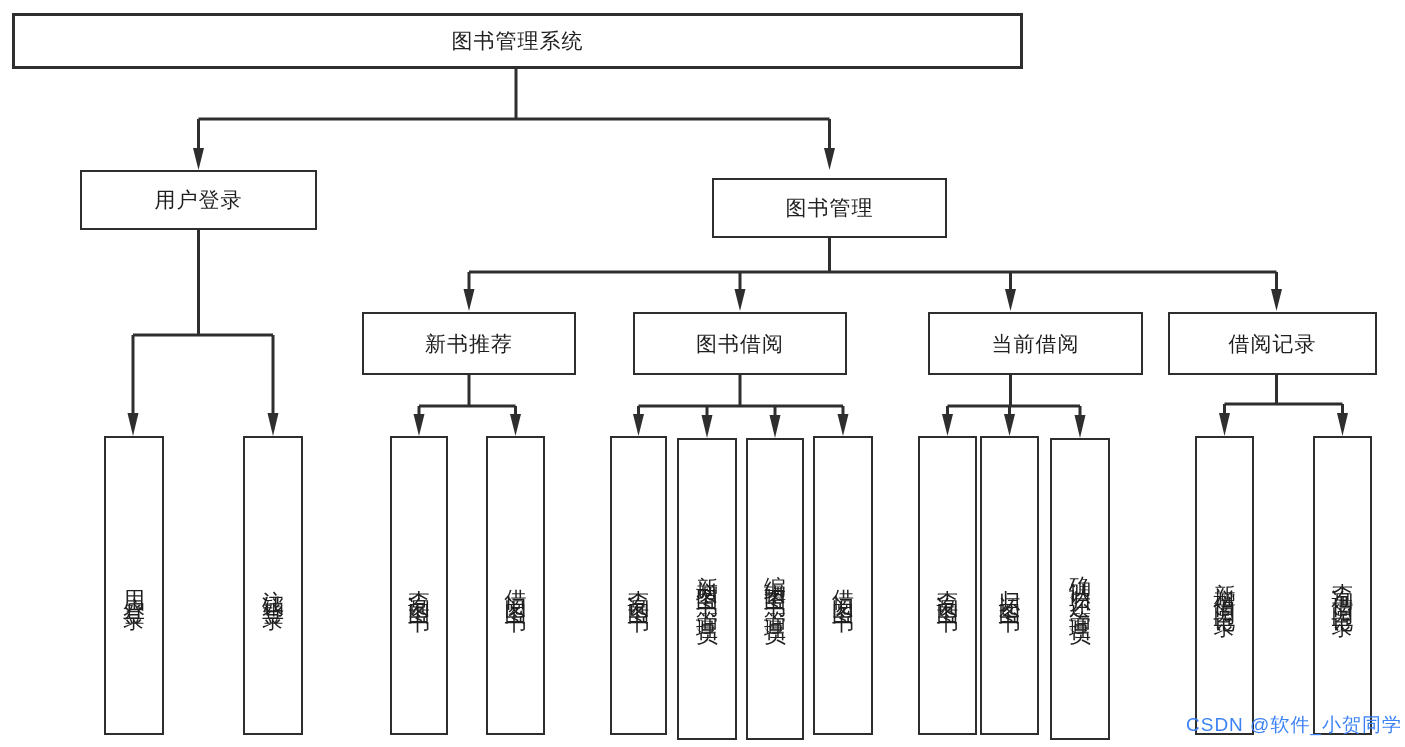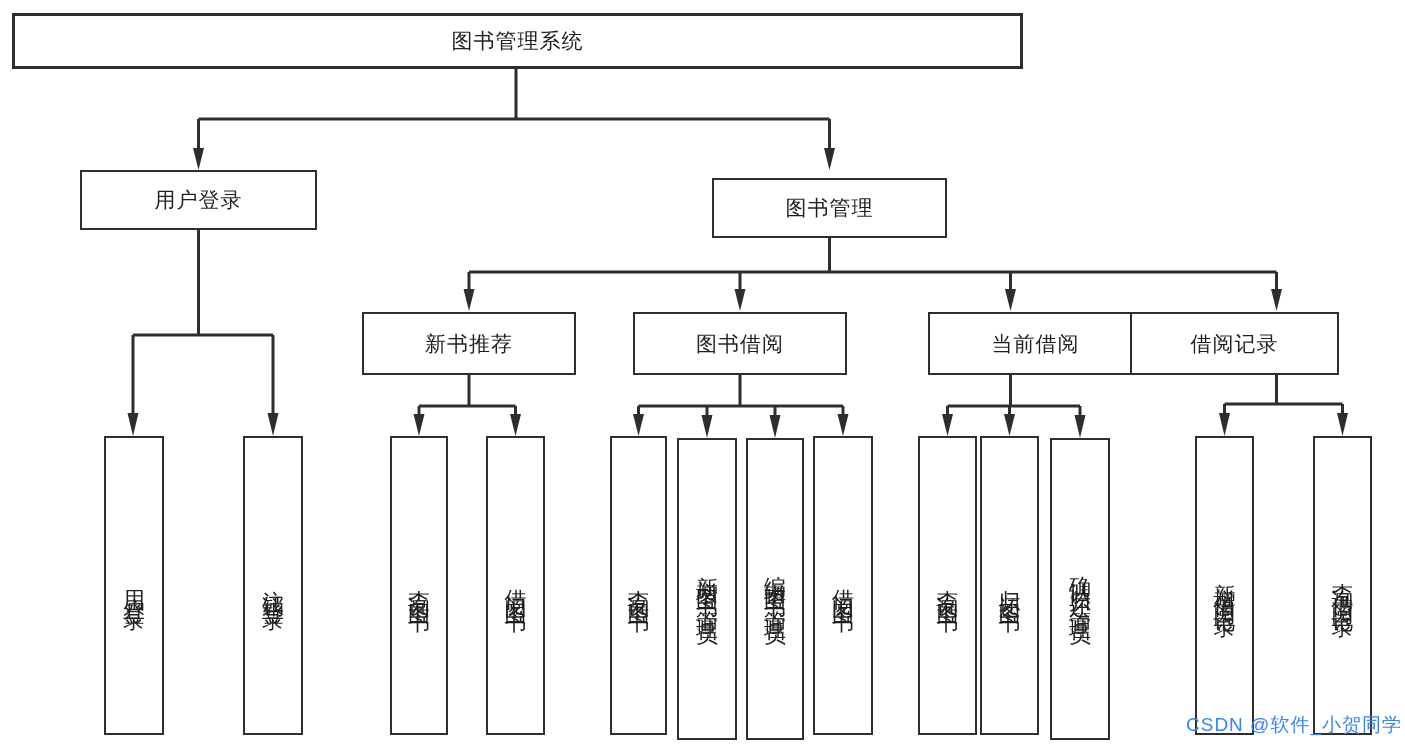--- a/index.html
+++ b/index.html
@@ -114,21 +114,21 @@
 
   <div class="node" style="left:633px; top:312px; width:214px; height:63px;">
     <span class="hlabel">图书借阅</span>
   </div>
   <div class="node" style="left:362px; top:312px; width:214px; height:63px;">
     <span class="hlabel">新书推荐</span>
   </div>
   <div class="node" style="left:928px; top:312px; width:215px; height:63px;">
     <span class="hlabel">当前借阅</span>
   </div>
-  <div class="node" style="left:1130px; top:312px; width:209px; height:63px;">
+  <div class="node" style="left:1168px; top:312px; width:209px; height:63px;">
     <span class="hlabel">借阅记录</span>
   </div>
 
   <div class="node" style="left:104px; top:436px; width:60px; height:299px;">
     <span class="vlabel">用户登录</span>
   </div>
   <div class="node" style="left:243px; top:436px; width:60px; height:299px;">
     <span class="vlabel">注销登录</span>
   </div>
 

